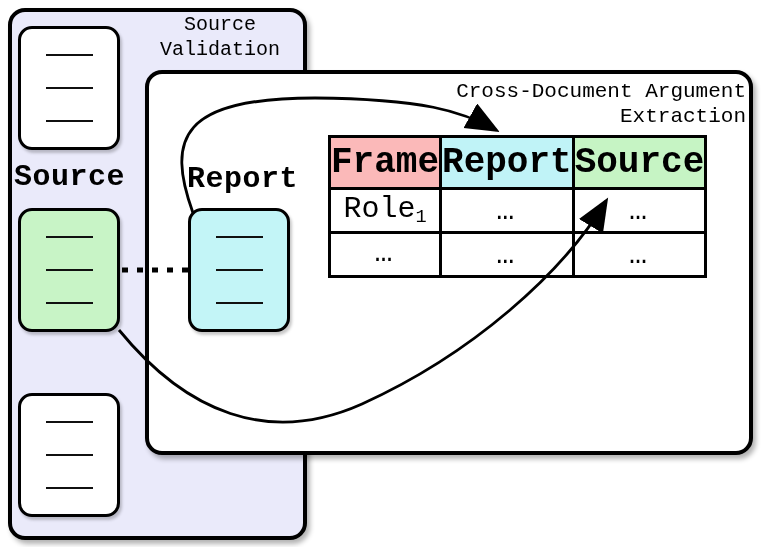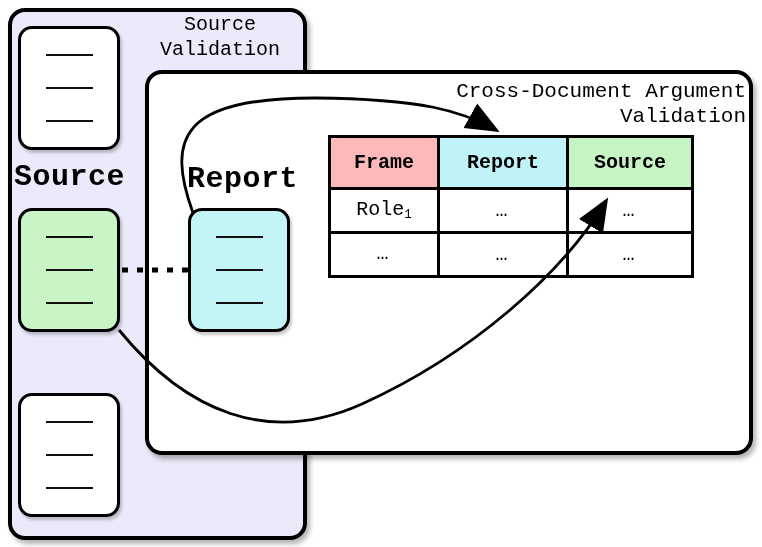--- a/index.html
+++ b/index.html
@@ -31,41 +31,41 @@
   }
   .doc i { display:block; width:47px; height:0; border-top:2px solid #101010; }
 
   #roles-table {
     position:absolute; left:328px; top:135px;
     border-collapse:collapse; table-layout:fixed;
   }
   #roles-table th, #roles-table td {
     border:3px solid #000; text-align:center; padding:0; background:#fff;
   }
-  #roles-table th { font-size:20px; font-weight:bold; height:49px; }
-  #roles-table td { font-size:20px; height:41px; }
+  #roles-table th { font-size:36px; font-weight:bold; height:49px; }
+  #roles-table td { font-size:30px; height:41px; }
   .c-frame  { width:106px; }
   .c-report { width:126px; }
   .c-source { width:122px; }
   .sub { font-size:0.62em; vertical-align:-0.28em; }
   .dots { letter-spacing:3px; }
 
   #overlay { position:absolute; left:0; top:0; width:762px; height:547px; pointer-events:none; }
 </style>
 </head>
 <body>
 
 <div id="canvas">
 
   <div id="outer-panel" class="panel"></div>
 
   <div id="inner-panel" class="panel"></div>
 
   <div id="sv-title" class="small-title">Source Validation</div>
-  <div id="cdae-title" class="small-title">Cross-Document Argument Validation</div>
+  <div id="cdae-title" class="small-title">Cross-Document Argument Extraction</div>
   <div id="source-label" class="big-label">Source</div>
   <div id="report-label" class="big-label">Report</div>
 
   <div class="doc" style="left: 18px; top: 26px; background-color: rgb(255, 255, 255);">
     <i></i>
       <i></i>
       <i></i>
   </div>
   <div class="doc" style="left: 18px; top: 208px; background-color: rgb(200, 244, 198);">
     <i></i>

